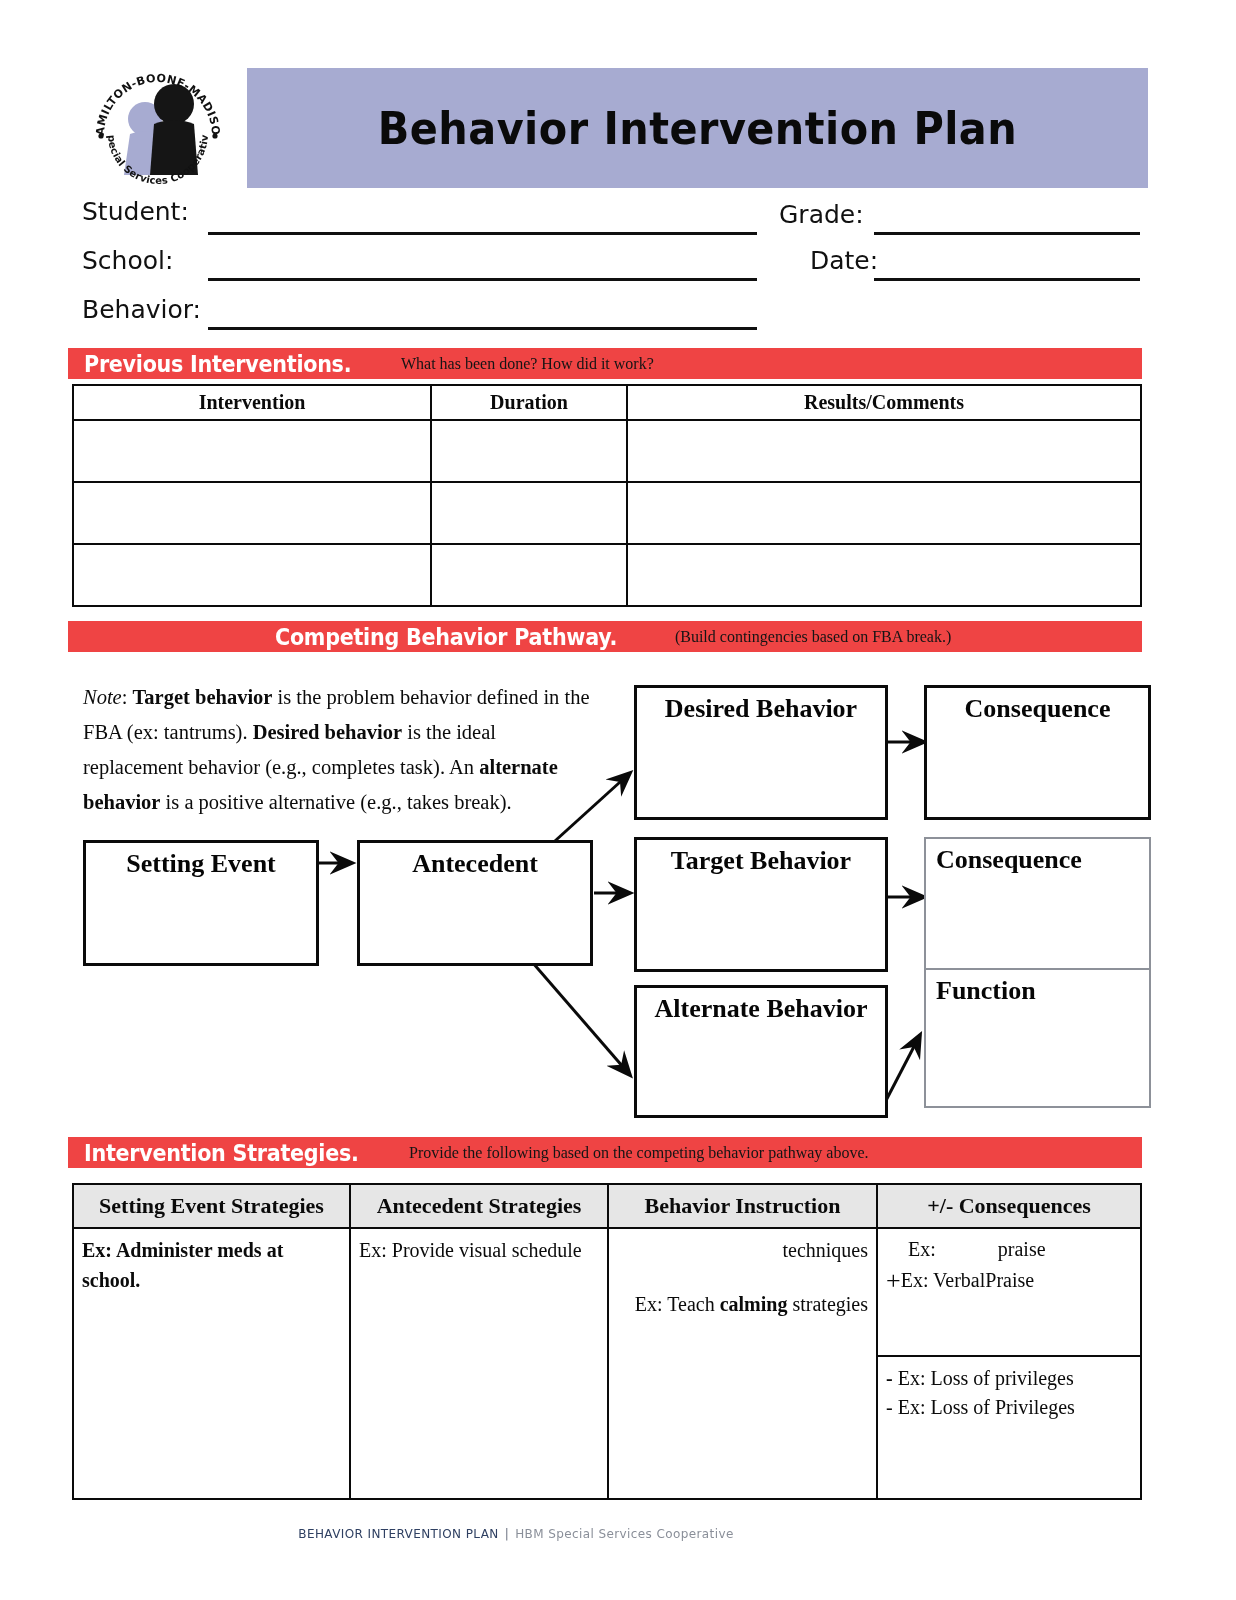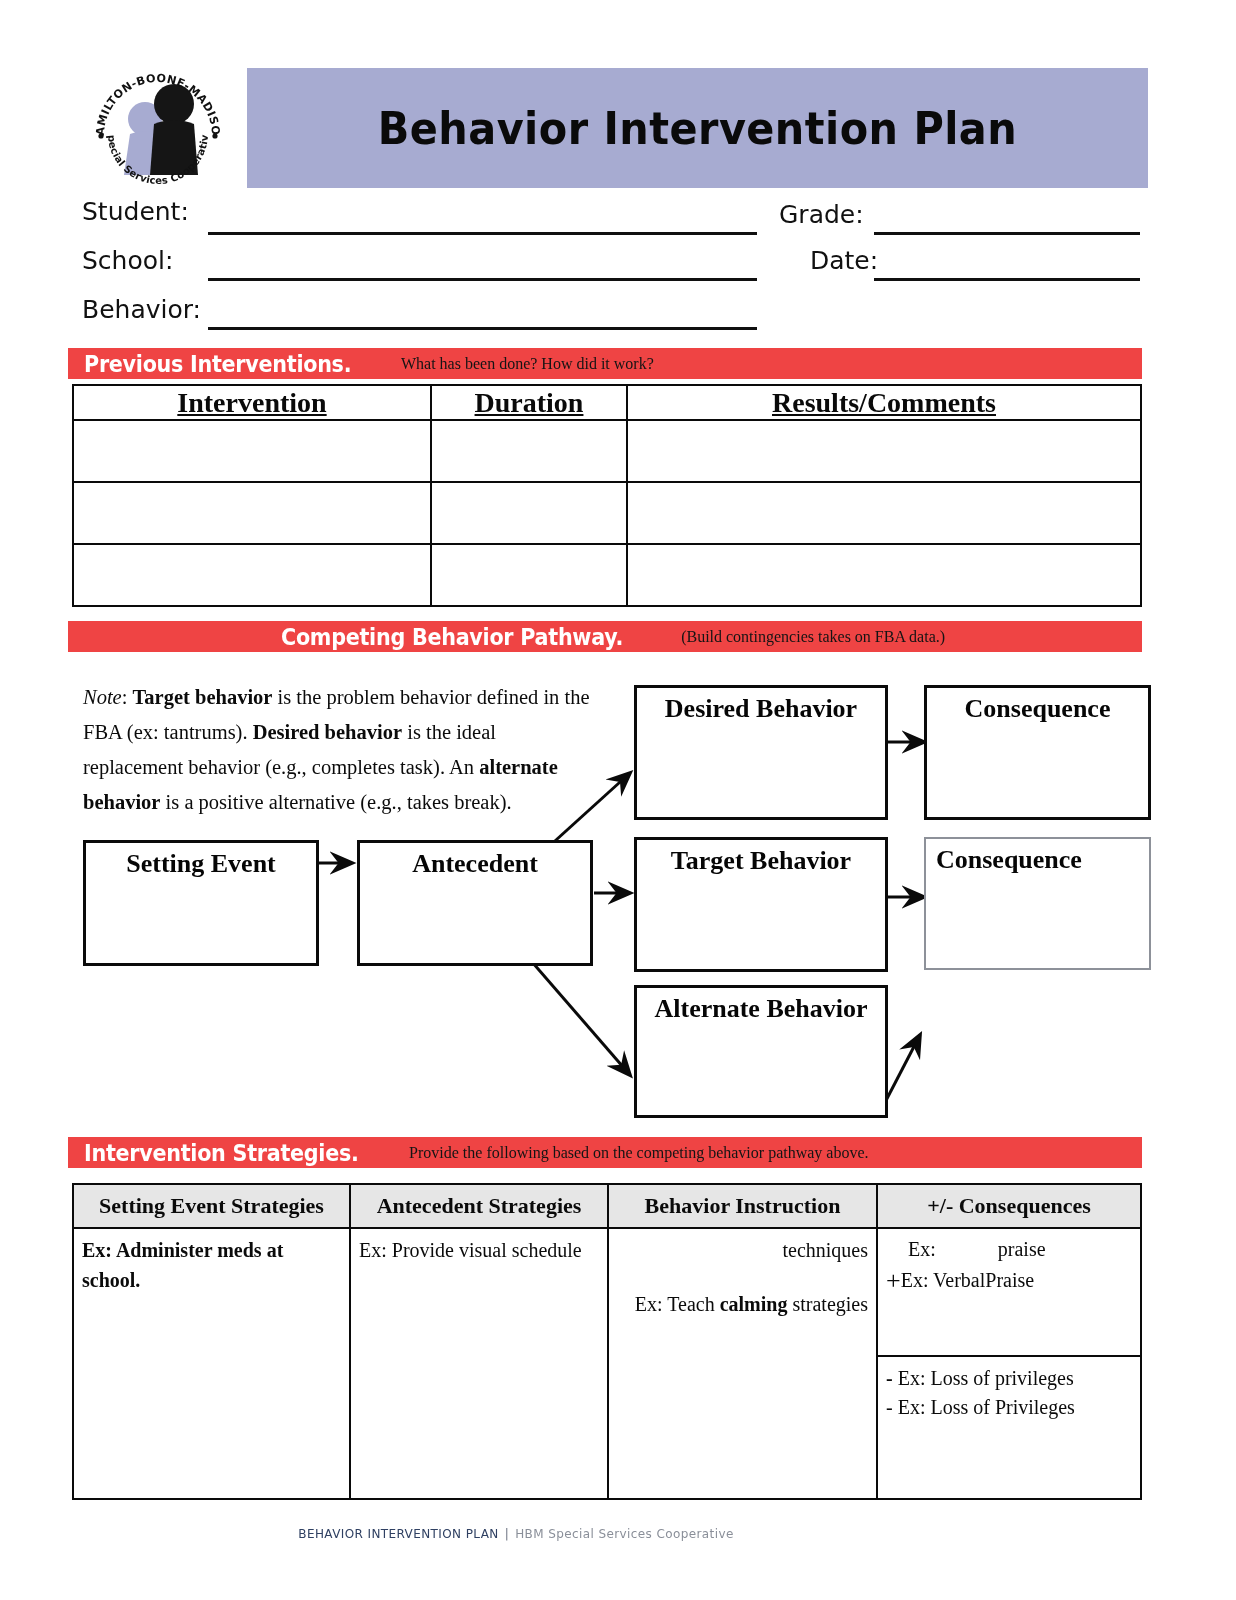--- a/index.html
+++ b/index.html
@@ -87,25 +87,24 @@
     position: absolute;
     left: 72px; top: 384px;
     width: 1068px;
     border-collapse: collapse;
     table-layout: fixed;
   }
   #prev-table th, #prev-table td {
     border: 2.5px solid #0a0a0a;
     font-family: "Liberation Serif", serif;
     font-weight: bold;
-    font-size: 28px;
+    font-size: 20px;
     color: #0a0a0a;
     text-align: center;
     padding: 0;
-    text-decoration: underline;
   }
   #prev-table th { height: 33px; }
   #prev-table td { height: 60px; }
 
   
   #pathway { position: absolute; left: 0; top: 620px; width: 1236px; height: 520px; }
 
   #note-text {
     position: absolute;
     left: 83px; top: 60px;
@@ -296,21 +295,21 @@
     <tr>
       <td></td>
       <td></td>
       <td></td>
     </tr>
   </tbody>
 </table>
 
 <div class="section-banner" style="left:68px; top:621px; width:1074px;justify-content:center;">
   <span class="sb-title">Competing Behavior Pathway.</span>
-  <span class="sb-sub">(Build contingencies takes on FBA data.)</span>
+  <span class="sb-sub">(Build contingencies based on FBA break.)</span>
 </div>
 
 <div id="pathway">
 
   <div id="note-text">
     <i>Note</i><span>: <b>Target behavior</b> is the problem behavior defined in the FBA (ex: tantrums). <b>Desired behavior</b> is the ideal replacement behavior (e.g., completes task). An <b>alternate behavior</b> is a positive alternative (e.g., takes break).</span>
   </div>
 
   <svg id="arrows-svg">
     <defs>
@@ -355,20 +354,23 @@
   </div>
 
   <div class="flowbox gray leftalign" style="left:924px; top:217px; width:227px; height:133px;">
     <span class="fb-label">Consequence</span>
   </div>
 
   <div class="flowbox" style="left:634px; top:365px; width:254px; height:133px;">
     <span class="fb-label">Alternate Behavior</span>
   </div>
 
+  <div class="flowbox gray leftalign" style="left:924px; top:348px; width:227px; height:140px;">
+    <span class="fb-label">Function</span>
+  </div>
 </div>
 
 <div class="section-banner" style="left:68px; top:1137px; width:1074px;">
   <span class="sb-title">Intervention Strategies.</span>
   <span class="sb-sub">Provide the following based on the competing behavior pathway above.</span>
 </div>
 
 <table id="strat-table">
   <colgroup>
       <col style="width:277px">

